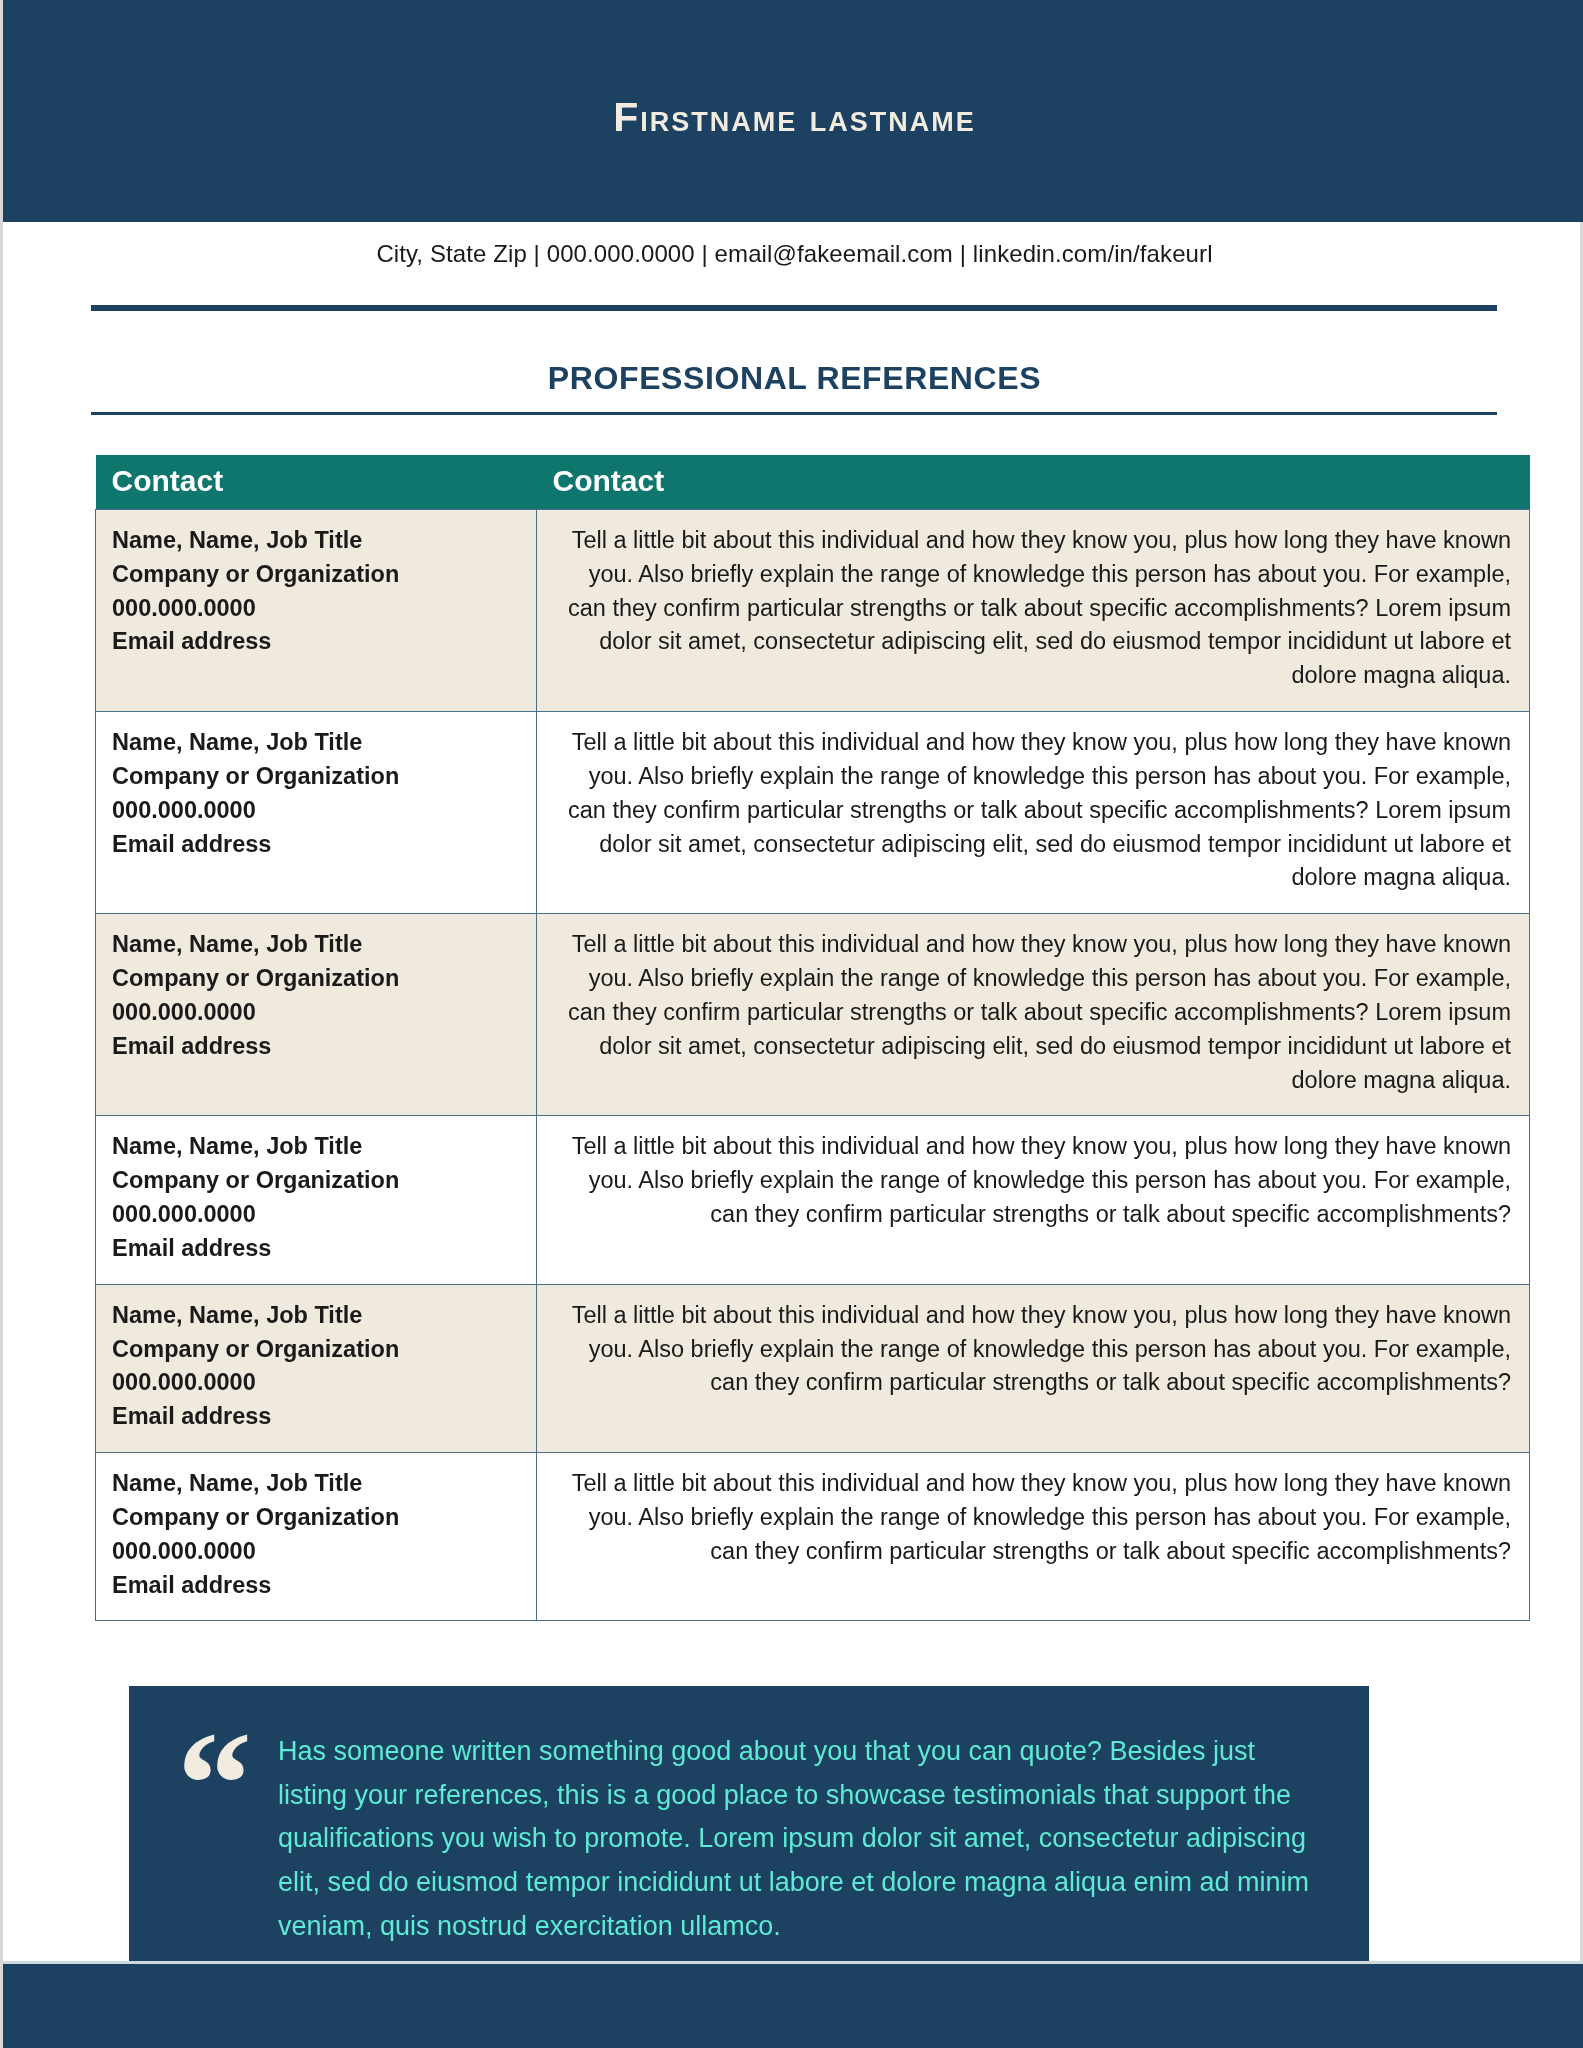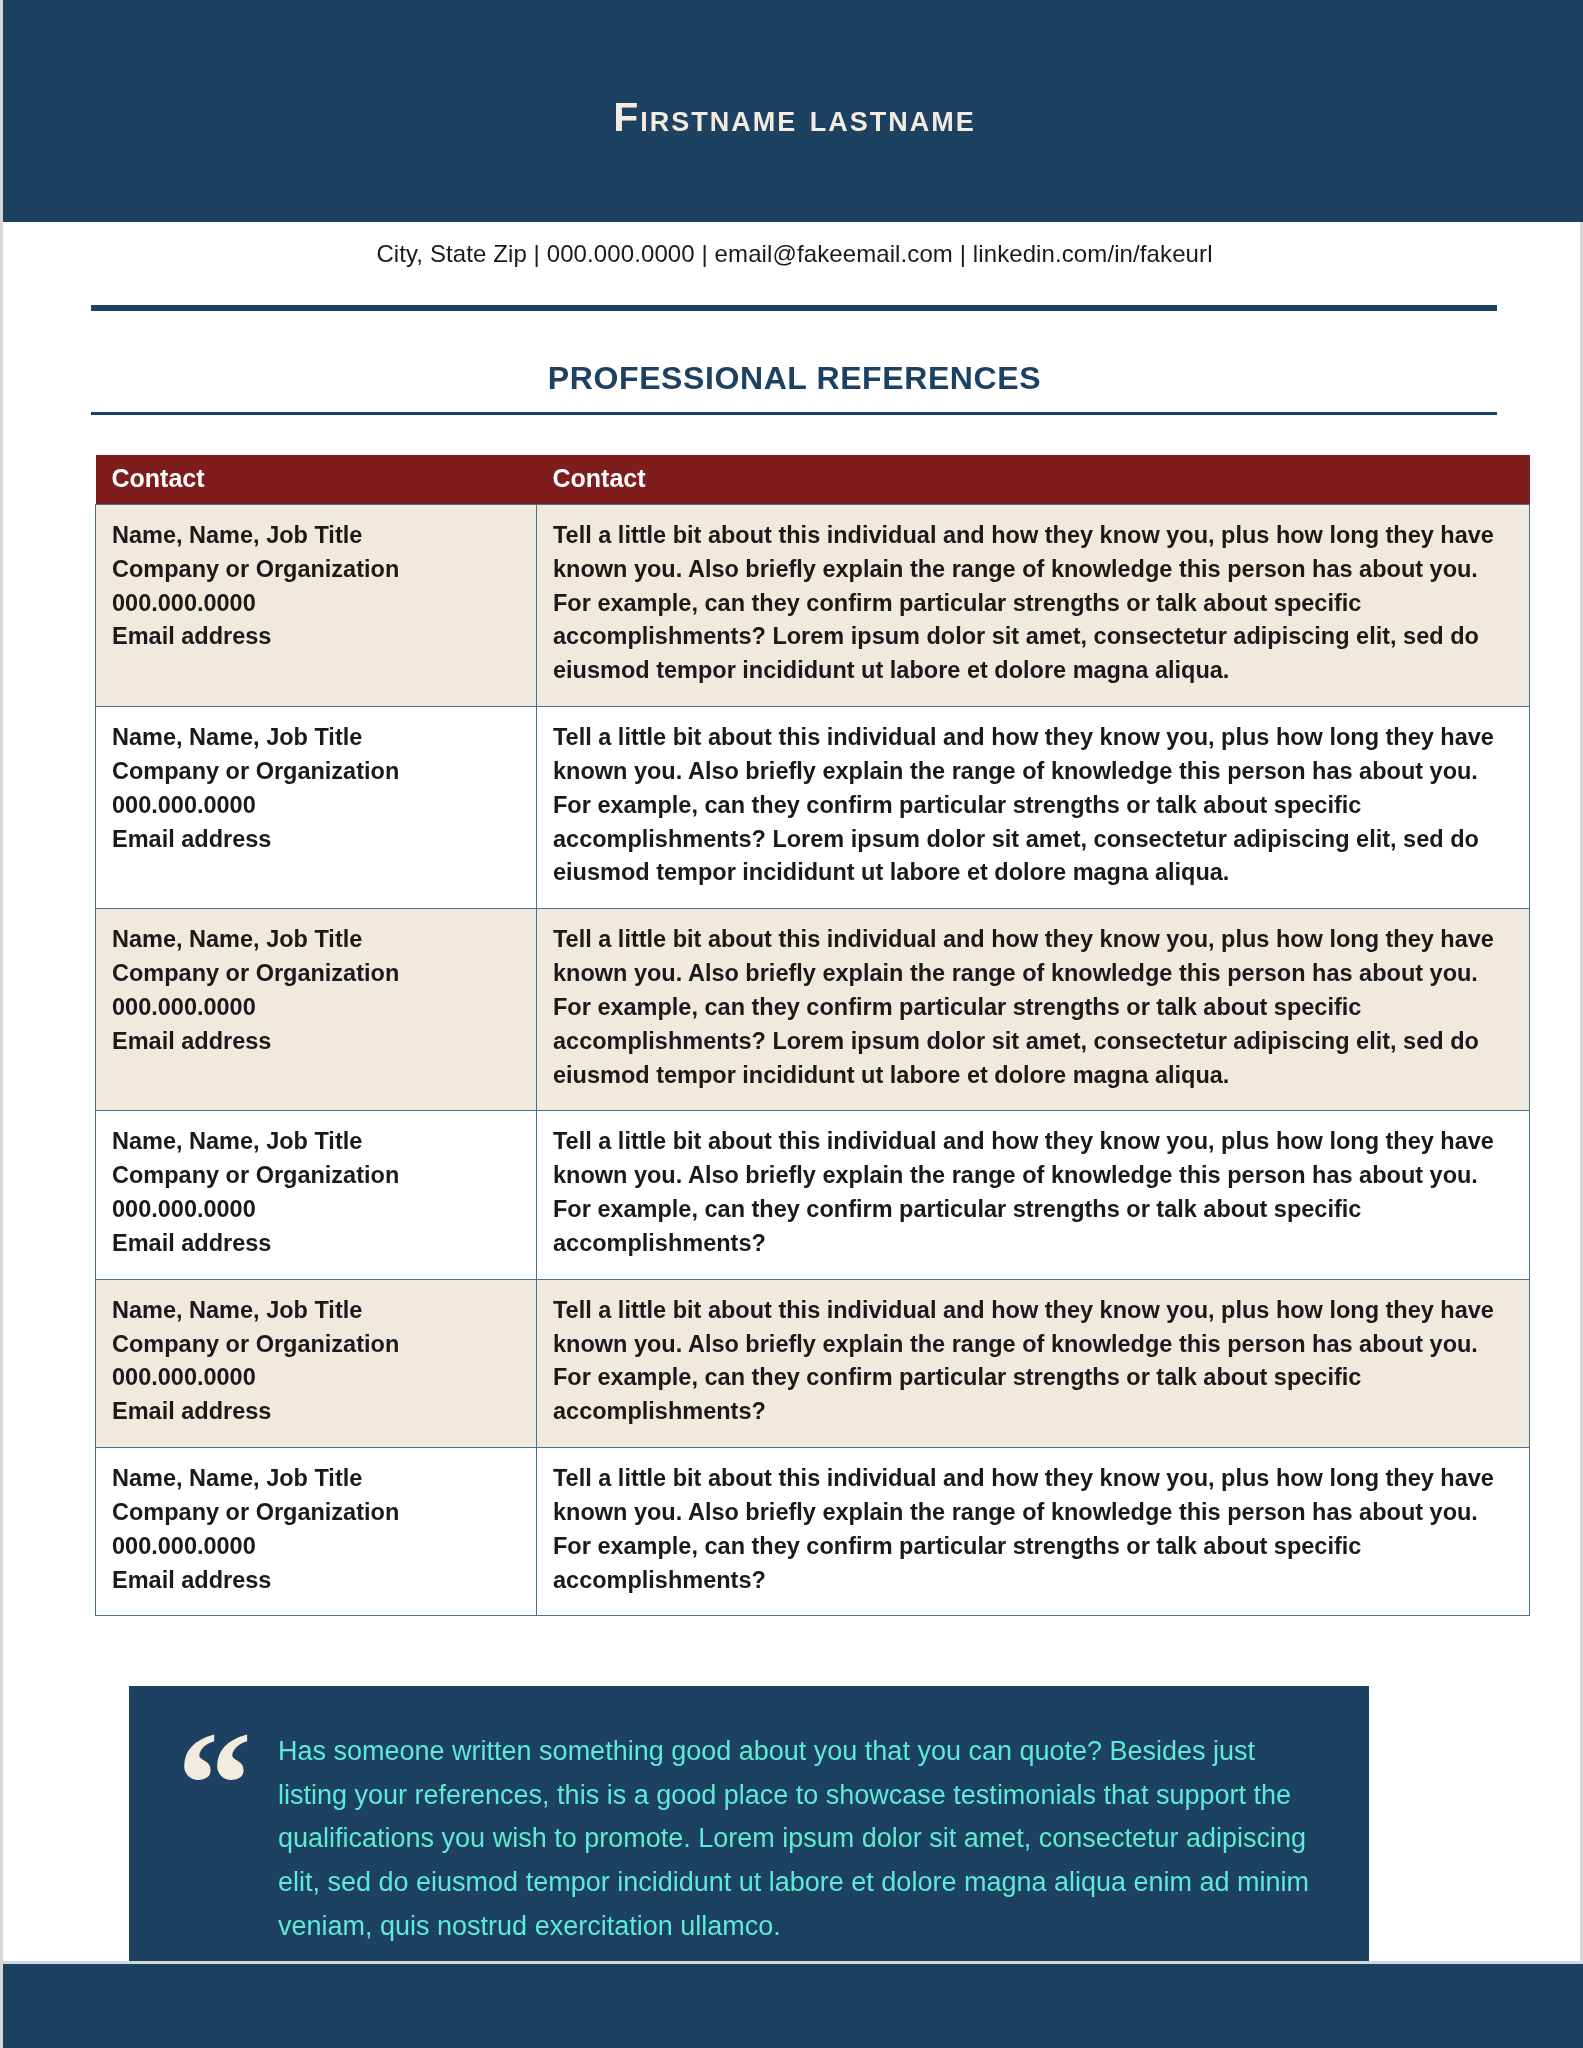--- a/index.html
+++ b/index.html
@@ -96,24 +96,24 @@
   
   .ref-table {
     position: absolute;
     left: 92px;
     top: 455px;
     width: 1402px;
     border-collapse: collapse;
     table-layout: fixed;
   }
   .ref-table th {
-    background: #7f1d1d;
+    background: #0f766e;
     color: #ffffff;
     text-align: left;
-    font-size: 25px;
+    font-size: 30px;
     font-weight: bold;
     padding: 9px 0 11px 16px;
     border: none;
     font-family: "Liberation Sans", sans-serif;
   }
   .ref-table th.col-contact { width: 425px; }
   .ref-table th.col-context { width: 977px; }
 
   .ref-table td {
     vertical-align: top;
@@ -123,21 +123,21 @@
     line-height: 1.44;
     color: #1a1a1a;
     font-family: "Liberation Sans", sans-serif;
     margin-top: 16px;
   }
   .ref-table tr.shade td { background: #f0e9de; }
   .ref-table tr.plain td { background: #ffffff; }
 
   .contact-cell { font-weight: bold; }
   .contact-cell div { white-space: nowrap; }
-  .context-cell { font-weight: bold; }
+  .context-cell { font-weight: normal; text-align: right; }
 
   
   .quote-block {
     position: absolute;
     left: 126px;
     top: 1686px;
     width: 1240px;
     min-height: 200px;
     background: #1c4161;
     display: flex;

